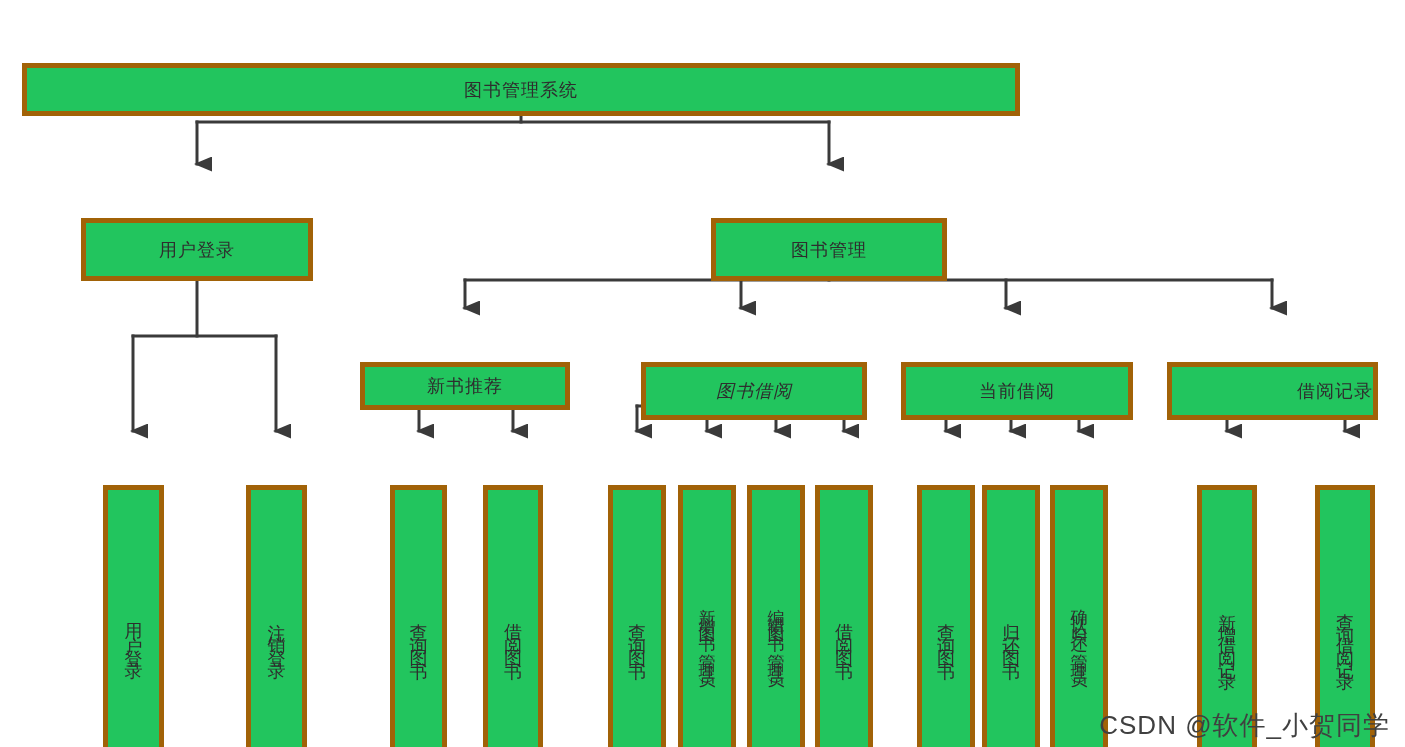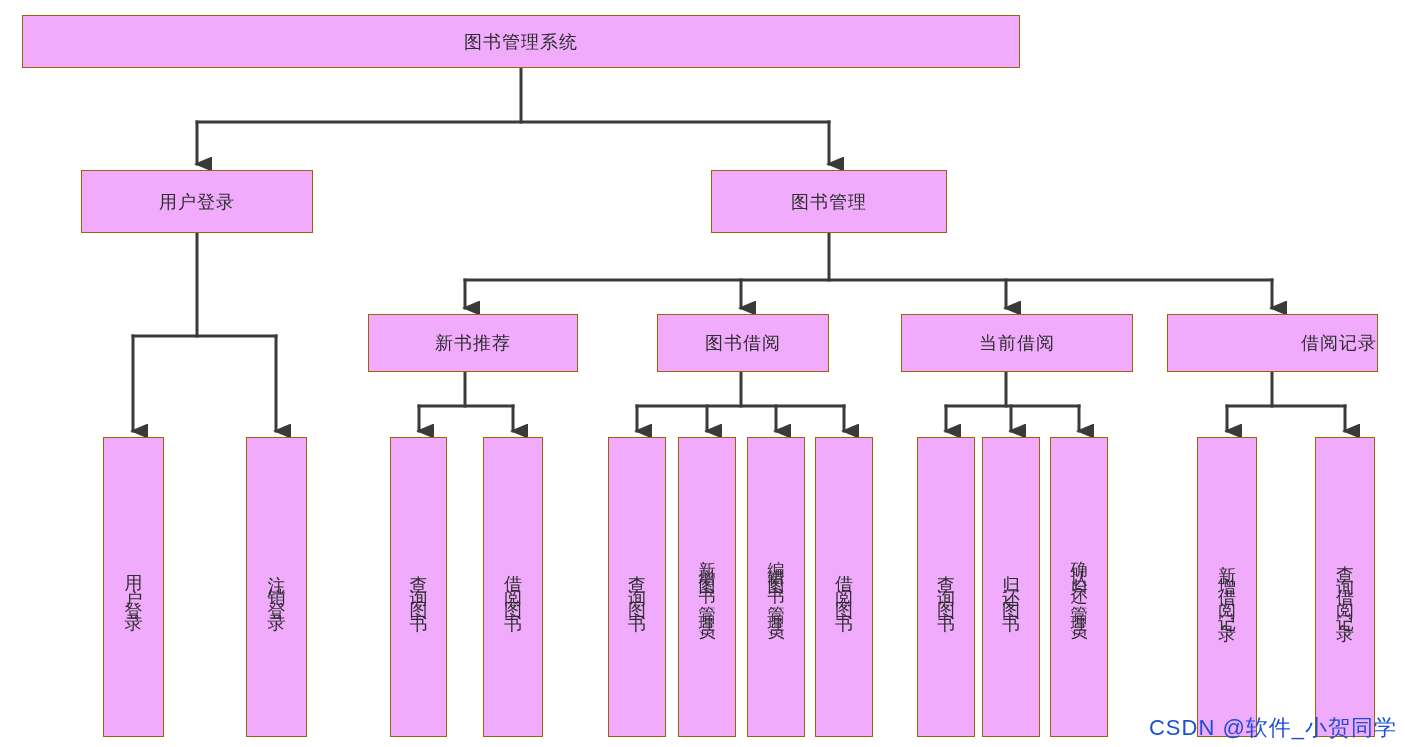--- a/index.html
+++ b/index.html
@@ -16,45 +16,46 @@
     overflow: hidden;
   }
   .connectors {
     position: absolute;
     left: 0; top: 0;
     width: 1405px; height: 747px;
     pointer-events: none;
   }
   .box {
     position: absolute;
-    background: #f0abfc;
-    border: 1px solid #a16207;
+    background: #22c55e;
+    border: 5px solid #a16207;
     box-sizing: border-box;
     display: flex;
     align-items: center;
     justify-content: center;
     color: #2e2e2e;
     font-size: 18px;
     letter-spacing: 1px;
     white-space: nowrap;
+    margin-top: 48px;
   }
   .box.vert span {
     writing-mode: vertical-rl;
     text-orientation: mixed;
     white-space: nowrap;
   }
   .ls4 span { letter-spacing: 13px; }
   .ls6 span { letter-spacing: 12px; }
   .ls9 span { letter-spacing: 9px; font-size: 17px; }
   .watermark {
     position: absolute;
-    right: 8px;
+    right: 15px;
     bottom: 4px;
-    font-size: 22px;
-    color: #1d4ed8;
+    font-size: 26px;
+    color: #404040;
     letter-spacing: 1px;
     z-index: 5;
   }
 </style>
 </head>
 <body>
 
 <div class="canvas">
 
   <svg class="connectors" viewBox="0 0 1405 747" xmlns="http://www.w3.org/2000/svg">
@@ -111,24 +112,24 @@
     <span>图书管理系统</span>
   </div>
 
   <div class="box" style="left:81px; top:170px; width:232px; height:63px;">
     <span>用户登录</span>
   </div>
   <div class="box" style="left:711px; top:170px; width:236px; height:63px;">
     <span>图书管理</span>
   </div>
 
-  <div class="box" style="left:368px; top:314px; width:210px; height:58px;">
+  <div class="box" style="left:360px; top:314px; width:210px; height:48px;">
     <span>新书推荐</span>
   </div>
-  <div class="box" style="left:657px; top:314px; width:172px; height:58px;">
+  <div class="box" style="left:641px; top:314px; width:226px; height:58px;font-style:italic;">
     <span>图书借阅</span>
   </div>
   <div class="box" style="left:901px; top:314px; width:232px; height:58px;">
     <span>当前借阅</span>
   </div>
   <div class="box" style="left:1167px; top:314px; width:211px; height:58px;justify-content:flex-end;">
     <span>借阅记录</span>
   </div>
 
   <div class="box vert ls4" style="left:103px; top:437px; width:61px; height:300px;">

